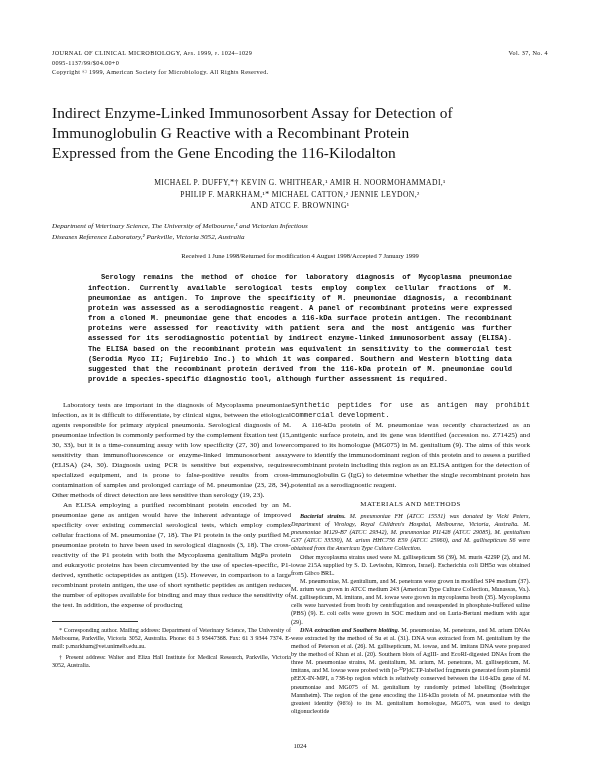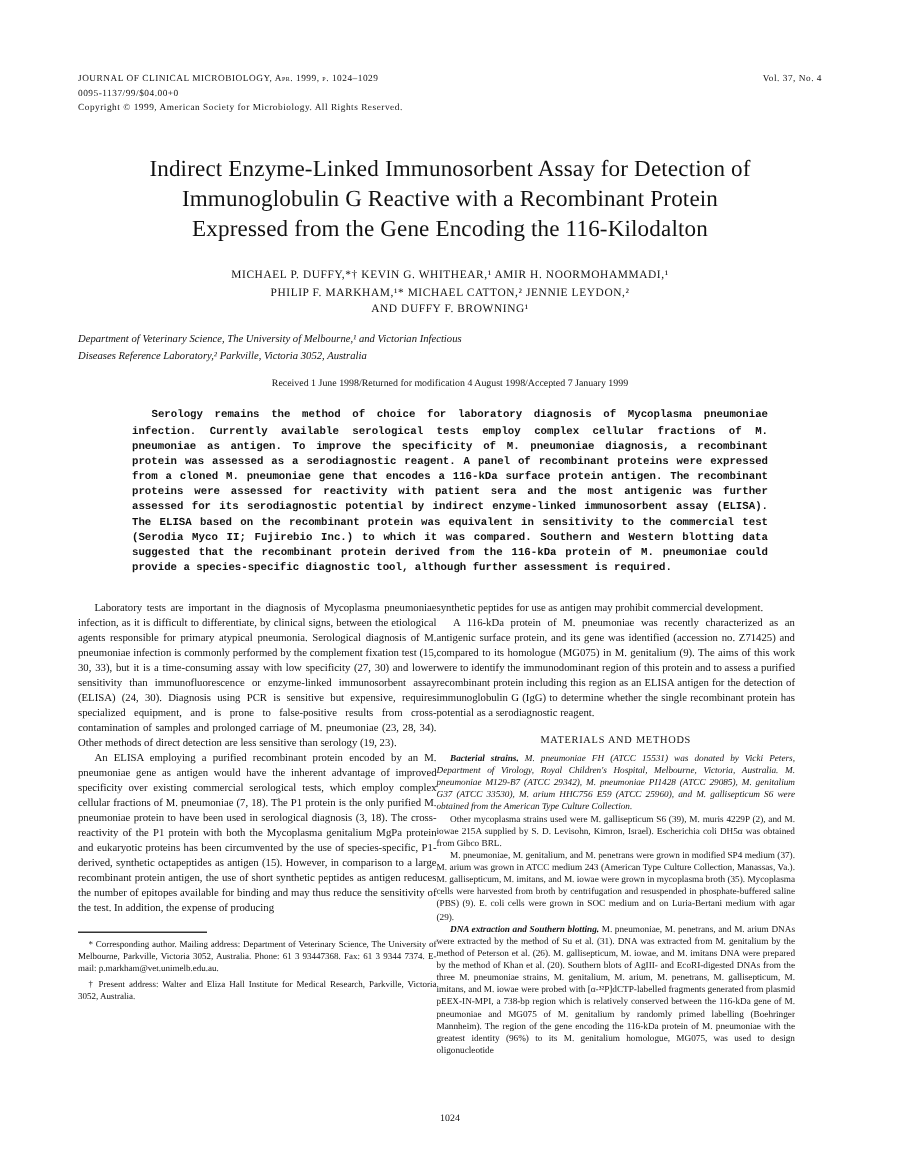--- a/index.html
+++ b/index.html
@@ -46,21 +46,21 @@
     text-align: right;
     white-space: nowrap;
     padding-top: 0px;
   }
   .hdr-line { display: block; }
   .smallcaps { font-variant: small-caps; }
 
   
   .title {
     margin-top: 26px;
-    text-align: center;
+    text-align: left;
     font-size: 15.4px;
     line-height: 1.30;
     font-weight: normal;
     letter-spacing: 0.1px;
   }
   .title .it { font-style: italic; }
 
   .authors {
     margin-top: 14px;
     text-align: center;
@@ -104,21 +104,21 @@
   .col {
     width: 239px;
     font-size: 7.15px;
     line-height: 1.40;
     text-align: justify;
   }
   .col p {
     margin: 0;
     text-indent: 11px;
   }
-  .col p.noindent { text-indent: 0; }
+  .col p.noindent { text-indent: 0; font-family: Liberation Mono, monospace; }
   .it { font-style: italic; }
 
   .section-head {
     text-align: center;
     font-size: 6.9px;
     font-variant: small-caps;
     letter-spacing: 0.5px;
     margin: 9px 0 3px 0;
     text-indent: 0;
   }
@@ -173,21 +173,21 @@
 
     <div class="title">
       <div>Indirect Enzyme-Linked Immunosorbent Assay for Detection of</div>
       <div>Immunoglobulin G Reactive with a Recombinant Protein</div>
       <div>Expressed from the Gene Encoding the 116-Kilodalton</div>
     </div>
 
     <div class="authors">
       <div>MICHAEL P. DUFFY,*† KEVIN G. WHITHEAR,¹ AMIR H. NOORMOHAMMADI,¹</div>
       <div>PHILIP F. MARKHAM,¹* MICHAEL CATTON,² JENNIE LEYDON,²</div>
-      <div>AND DUFFY F. BROWNING¹</div>
+      <div>AND ATCC F. BROWNING¹</div>
     </div>
 
     <div class="affil">
       <div>Department of Veterinary Science, The University of Melbourne,¹ and Victorian Infectious</div>
       <div>Diseases Reference Laboratory,² Parkville, Victoria 3052, Australia</div>
     </div>
 
     <div class="received">Received 1 June 1998/Returned for modification 4 August 1998/Accepted 7 January 1999</div>
 
     <div class="abstract">Serology remains the method of choice for laboratory diagnosis of Mycoplasma pneumoniae infection. Currently available serological tests employ complex cellular fractions of M. pneumoniae as antigen. To improve the specificity of M. pneumoniae diagnosis, a recombinant protein was assessed as a serodiagnostic reagent. A panel of recombinant proteins were expressed from a cloned M. pneumoniae gene that encodes a 116-kDa surface protein antigen. The recombinant proteins were assessed for reactivity with patient sera and the most antigenic was further assessed for its serodiagnostic potential by indirect enzyme-linked immunosorbent assay (ELISA). The ELISA based on the recombinant protein was equivalent in sensitivity to the commercial test (Serodia Myco II; Fujirebio Inc.) to which it was compared. Southern and Western blotting data suggested that the recombinant protein derived from the 116-kDa protein of M. pneumoniae could provide a species-specific diagnostic tool, although further assessment is required.</div>

